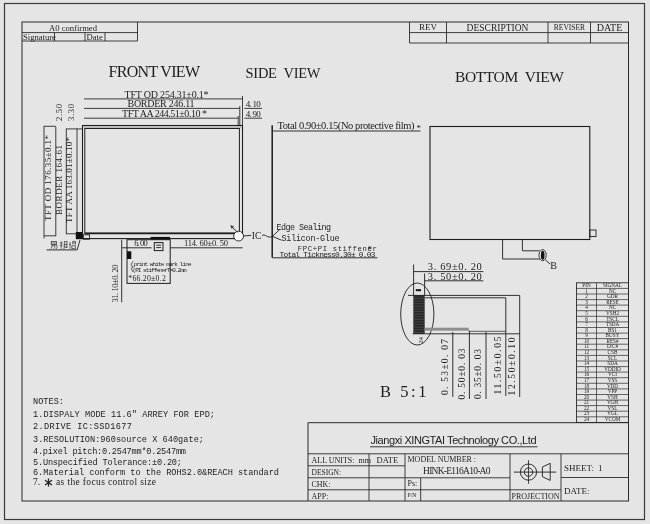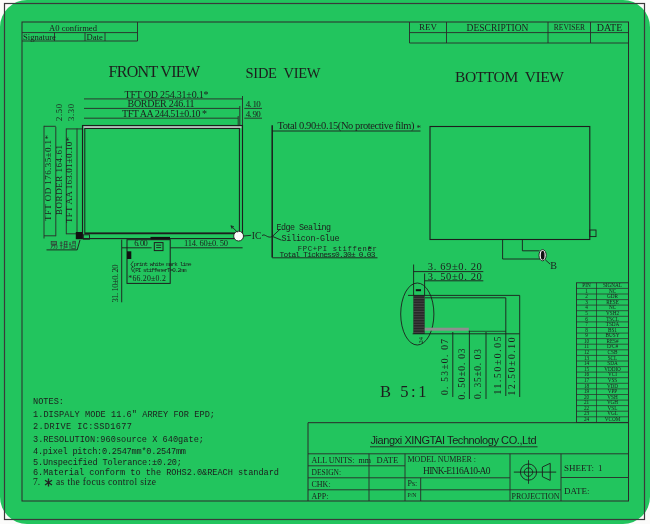--- a/index.html
+++ b/index.html
@@ -1,16 +1,16 @@
 <!DOCTYPE html>
 <html><head>
 <meta charset="utf-8">
 <style>
   html,body{margin:0;padding:0;background:#fbfbfa;}
-  #sheet{position:relative;width:650px;height:524px;background:#22c55e;font-family:"Liberation Serif",serif;border-radius:27px;}
+  #sheet{position:relative;width:650px;height:524px;background:#e5e5e5;font-family:"Liberation Serif",serif;}
   svg{position:absolute;left:0;top:0;}
   text{fill:#1d1d1d;}
 </style>
 </head>
 <body>
 <div id="sheet">
 <svg width="650" height="524" viewBox="0 0 650 524" fill="none" stroke="none">
 
 <g>
   <rect x="4.5" y="3.5" width="640" height="516" stroke="#3a3a3a" stroke-width="1.2"></rect>

